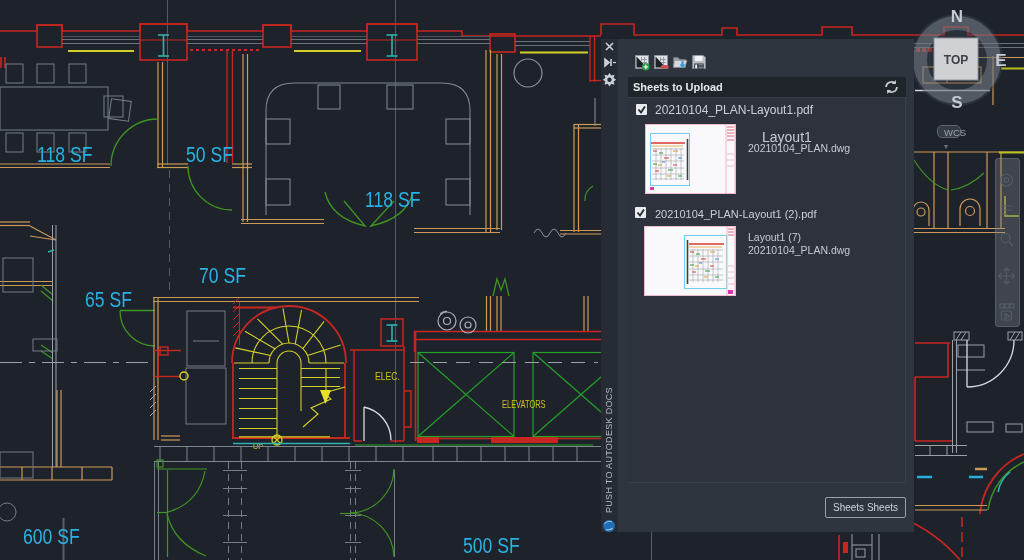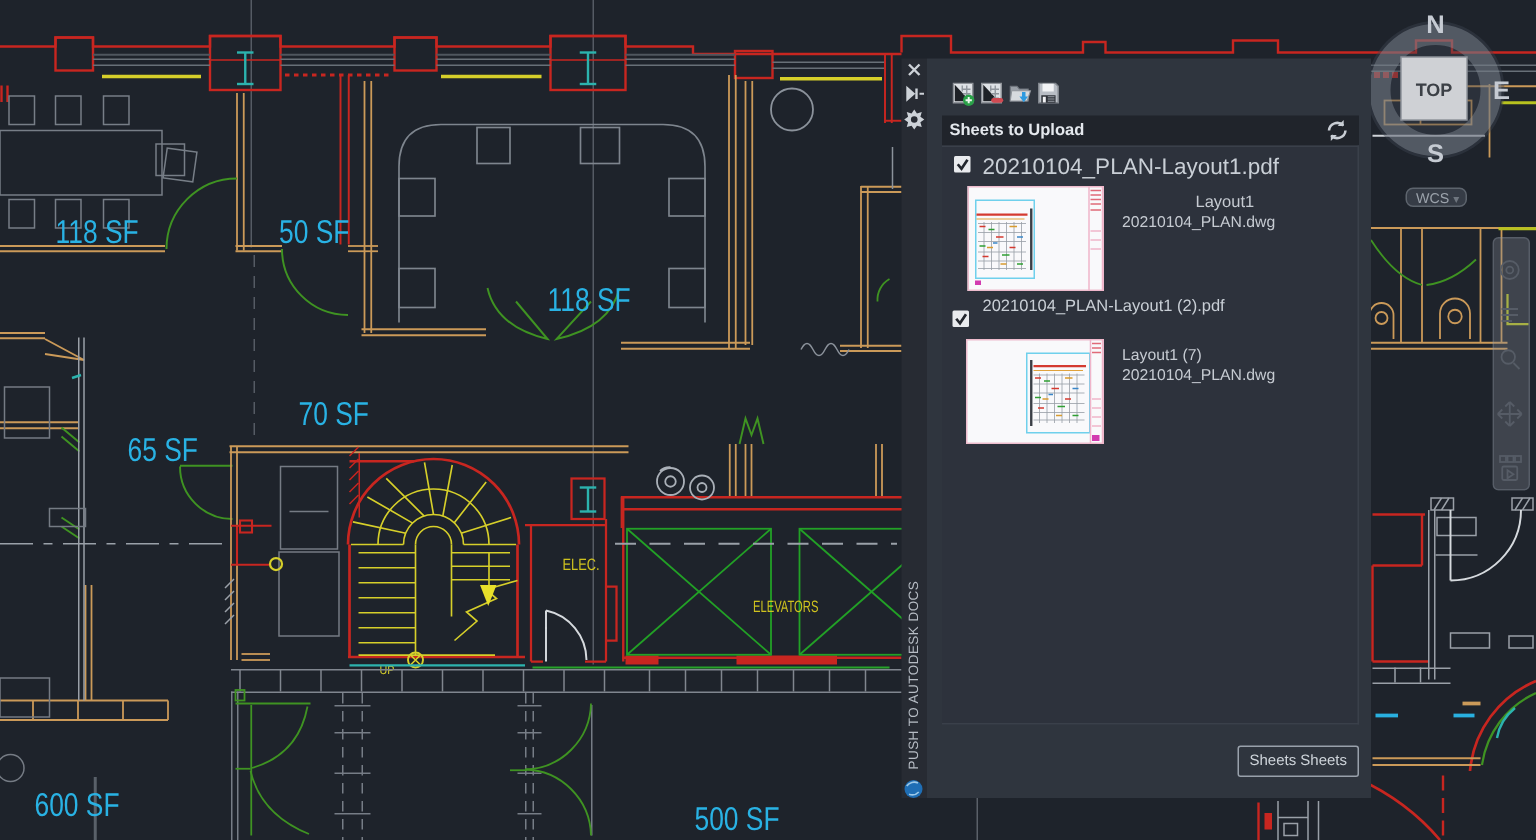--- a/index.html
+++ b/index.html
@@ -444,21 +444,21 @@
 <svg class="abs" style="left:905px;top:8px" width="119" height="110" viewBox="0 0 119 110">
 <circle cx="52" cy="52" r="46" fill="rgba(62,68,80,0.42)"></circle>
 <circle cx="52" cy="52" r="37" fill="none" stroke="rgba(148,154,166,0.38)" stroke-width="14"></circle>
 <rect x="29" y="30" width="44" height="42" fill="#cfd1d5" stroke="#8f939a" stroke-width="1"></rect>
 <text x="51" y="56" text-anchor="middle" fill="#3c4046" font-size="12" font-weight="bold" font-family="Liberation Sans, sans-serif">TOP</text>
 <text x="52" y="14" text-anchor="middle" fill="#c6cbd3" font-size="17" font-weight="bold" font-family="Liberation Sans, sans-serif">N</text>
 <text x="96" y="58" text-anchor="middle" fill="#c6cbd3" font-size="17" font-weight="bold" font-family="Liberation Sans, sans-serif">E</text>
 <text x="52" y="100" text-anchor="middle" fill="#c6cbd3" font-size="17" font-weight="bold" font-family="Liberation Sans, sans-serif">S</text>
 </svg>
 
-<div class="abs" style="left:937px;top:125px;width:41px;height:13px;background:rgba(58,64,74,0.88);border:1px solid #5d646d;border-radius:5px;color:#9ba2ab;font-size:9.5px;line-height:13px;text-align:left;padding-left:6px;box-sizing:border-box;">WCS <span style="color:#6f767f;font-size:8px;">▾</span></div>
+<div class="abs" style="left:937px;top:125px;width:24px;height:13px;background:rgba(58,64,74,0.88);border:1px solid #5d646d;border-radius:5px;color:#9ba2ab;font-size:9.5px;line-height:13px;text-align:left;padding-left:6px;box-sizing:border-box;">WCS <span style="color:#6f767f;font-size:8px;">▾</span></div>
 
 <div class="abs" style="left:601px;top:39px;width:17px;height:493px;background:#272b33;"></div>
 <svg class="abs" style="left:601px;top:39px" width="17" height="493" viewBox="0 0 17 493">
 <g stroke="#cdd2d8" stroke-width="1.6" fill="none">
 <path d="M5,4 l7,7 M12,4 l-7,7"></path>
 <path d="M4,20 l4,3.5 -4,3.5 z M10,20 v7" fill="#cdd2d8"></path>
 <path d="M12,23.5 h3" stroke-width="1.2"></path>
 </g>
 <g fill="#cdd2d8" stroke="none">
 <path d="M8.5,34 l1.8,2.6 3.2,-0.9 -0.9,3.2 2.6,1.8 -2.6,1.8 0.9,3.2 -3.2,-0.9 -1.8,2.6 -1.8,-2.6 -3.2,0.9 0.9,-3.2 -2.6,-1.8 2.6,-1.8 -0.9,-3.2 3.2,0.9 z"></path>
@@ -513,48 +513,48 @@
 <path d="M11.8,0 v4 h-4 z" fill="#c9ced5"></path>
 <path d="M3.2,14 v-4 h4 z" fill="#c9ced5"></path>
 </svg>
 
 <div class="abs" style="left:628px;top:97px;width:278px;height:386px;background:#2d323c;border:1px solid #3a404a;border-left:none;box-sizing:border-box;"></div>
 
 <div class="abs" style="left:636px;top:104px;width:11px;height:11px;background:#e9ebee;border-radius:1px;"></div>
 <svg class="abs" style="left:636px;top:104px" width="11" height="11">
       <path d="M2.5,5.5 l2.5,3 4,-6" stroke="#23272e" stroke-width="1.8" fill="none"></path>
     </svg>
-<div class="abs" style="left:655px;top:103px;color:#c9cfd6;font-size:15px;">20210104_PLAN-Layout1.pdf</div>
+<div class="abs" style="left:655px;top:103px;color:#c9cfd6;font-size:12px;">20210104_PLAN-Layout1.pdf</div>
 <div class="abs" style="left:645px;top:124px;width:91px;height:70px;background:#f9f9fb;border:1px solid #edbccd;box-sizing:border-box;"></div>
 <svg class="abs" style="left:645px;top:124px" width="91" height="70" viewBox="0 0 91 70">
 <rect x="5.5" y="9.5" width="39" height="52" fill="none" stroke="#6fd0ec" stroke-width="1"></rect>
 <line x1="42.5" y1="15" x2="42.5" y2="56" stroke="#3a3f46" stroke-width="1.6"></line>
 <line x1="6" y1="19" x2="40" y2="19" stroke="#d43a30" stroke-width="1.5"></line>
 <line x1="6" y1="22" x2="38" y2="22" stroke="#e0a23c" stroke-width="0.8"></line>
 <g stroke="#9aa0a7" stroke-width="0.55" fill="none">
 <path d="M7,25 h32 M7,31 h32 M7,37 h32 M7,44 h32 M7,50 h32 M7,55 h32"></path>
 <path d="M11,24 v32 M16,24 v32 M21,24 v32 M26,24 v32 M31,24 v32 M36,24 v32"></path>
 </g>
 <path d="M8,27 h4 M19,34 h5 M10,47 h4 M28,41 h4" stroke="#d43a30" stroke-width="1"></path>
 <path d="M14,29 h4 M23,46 h5 M33,52 h4 M8,40 h4" stroke="#2f9e33" stroke-width="1"></path>
 <path d="M28,27 h5 M13,41 h4 M22,52 h4" stroke="#d89b2f" stroke-width="1"></path>
 <path d="M33,34 h4 M17,38 h3" stroke="#3a86c8" stroke-width="1"></path>
 <rect x="81" y="0" width="9" height="70" fill="none" stroke="#f0b5ca" stroke-width="1"></rect>
 <path d="M82,3 h7 M82,6 h7 M82,9 h7 M82,12 h7 M82,16 h7" stroke="#e06a78" stroke-width="1"></path>
 <path d="M82,30 h7 M82,36 h7 M82,42 h7" stroke="#f0b5ca" stroke-width="1"></path>
 <rect x="5" y="63" width="4" height="3" fill="#d23bb0"></rect>
 </svg>
-<div class="abs" style="left:783px;top:129px;color:#c6cbd2;font-size:11px;padding-left:14px;">Layout1</div>
+<div class="abs" style="left:748px;top:129px;color:#c6cbd2;font-size:14px;padding-left:14px;">Layout1</div>
 <div class="abs" style="left:748px;top:142px;color:#c6cbd2;font-size:10.5px;">20210104_PLAN.dwg</div>
 
 <div class="abs" style="left:635px;top:207px;width:11px;height:11px;background:#e9ebee;border-radius:1px;"></div>
 <svg class="abs" style="left:635px;top:207px" width="11" height="11">
       <path d="M2.5,5.5 l2.5,3 4,-6" stroke="#23272e" stroke-width="1.8" fill="none"></path>
     </svg>
-<div class="abs" style="left:655px;top:198px;color:#c9cfd6;font-size:11px;">20210104_PLAN-Layout1 (2).pdf</div>
+<div class="abs" style="left:655px;top:208px;color:#c9cfd6;font-size:11px;">20210104_PLAN-Layout1 (2).pdf</div>
 <div class="abs" style="left:644px;top:226px;width:92px;height:70px;background:#f9f9fb;border:1px solid #edbccd;box-sizing:border-box;"></div>
 <svg class="abs" style="left:644px;top:226px" width="92" height="70" viewBox="0 0 92 70">
 <rect x="40.5" y="9.5" width="42" height="53" fill="none" stroke="#6fd0ec" stroke-width="1"></rect>
 <line x1="43.5" y1="14" x2="43.5" y2="58" stroke="#3a3f46" stroke-width="1.6"></line>
 <line x1="45" y1="18" x2="80" y2="18" stroke="#d43a30" stroke-width="1.5"></line>
 <line x1="45" y1="21" x2="78" y2="21" stroke="#e0a23c" stroke-width="0.8"></line>
 <g stroke="#9aa0a7" stroke-width="0.55" fill="none">
 <path d="M45,24 h34 M45,30 h34 M45,36 h34 M45,43 h34 M45,49 h34 M45,54 h34"></path>
 <path d="M49,23 v33 M54,23 v33 M59,23 v33 M64,23 v33 M69,23 v33 M74,23 v33"></path>
 </g>

